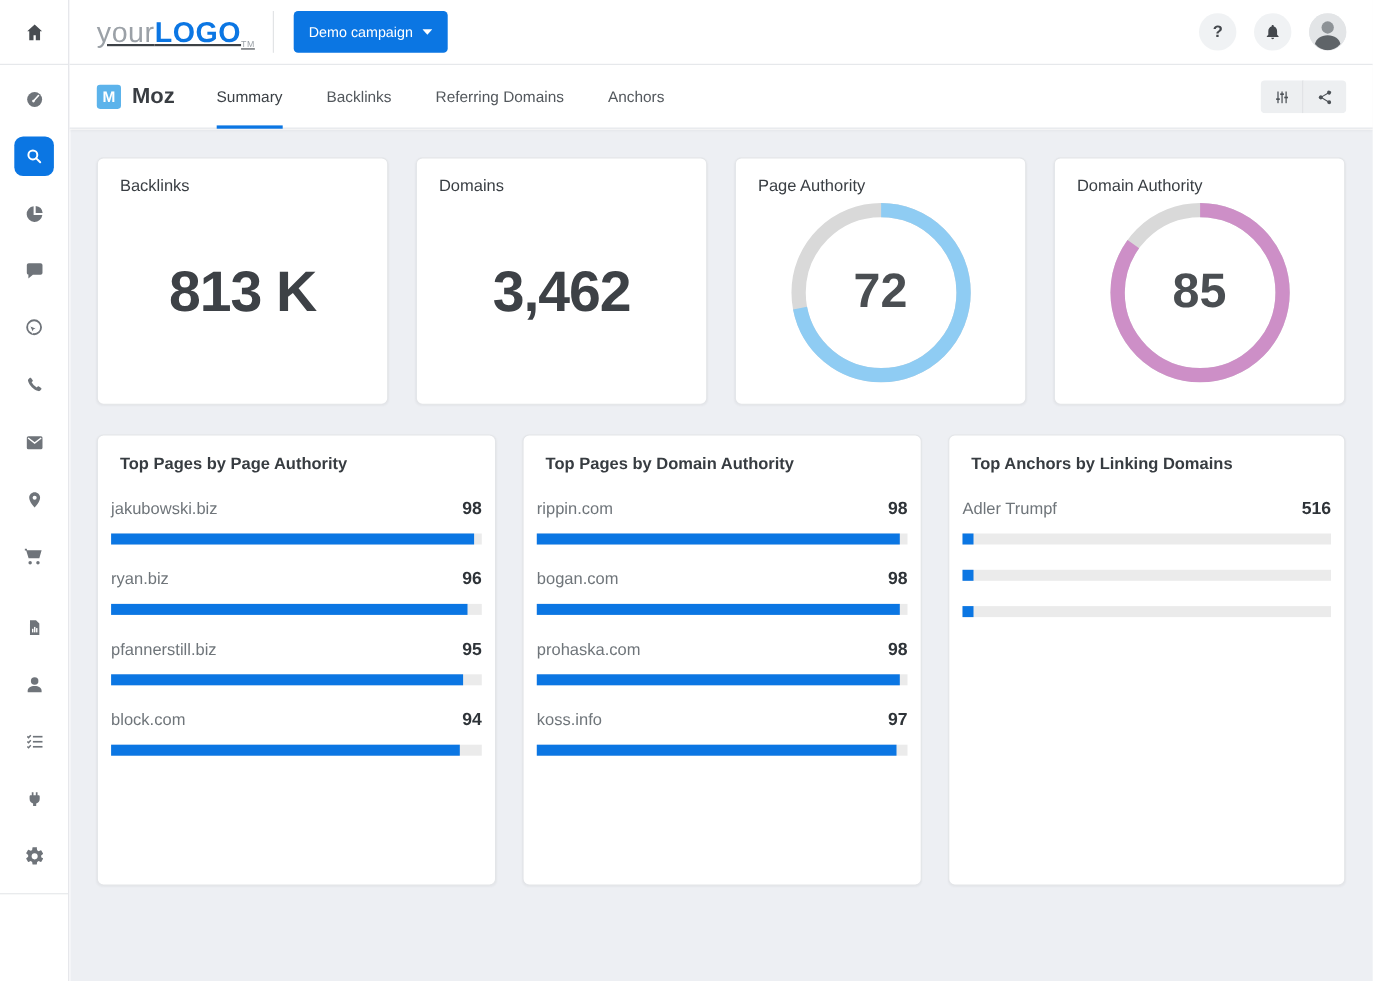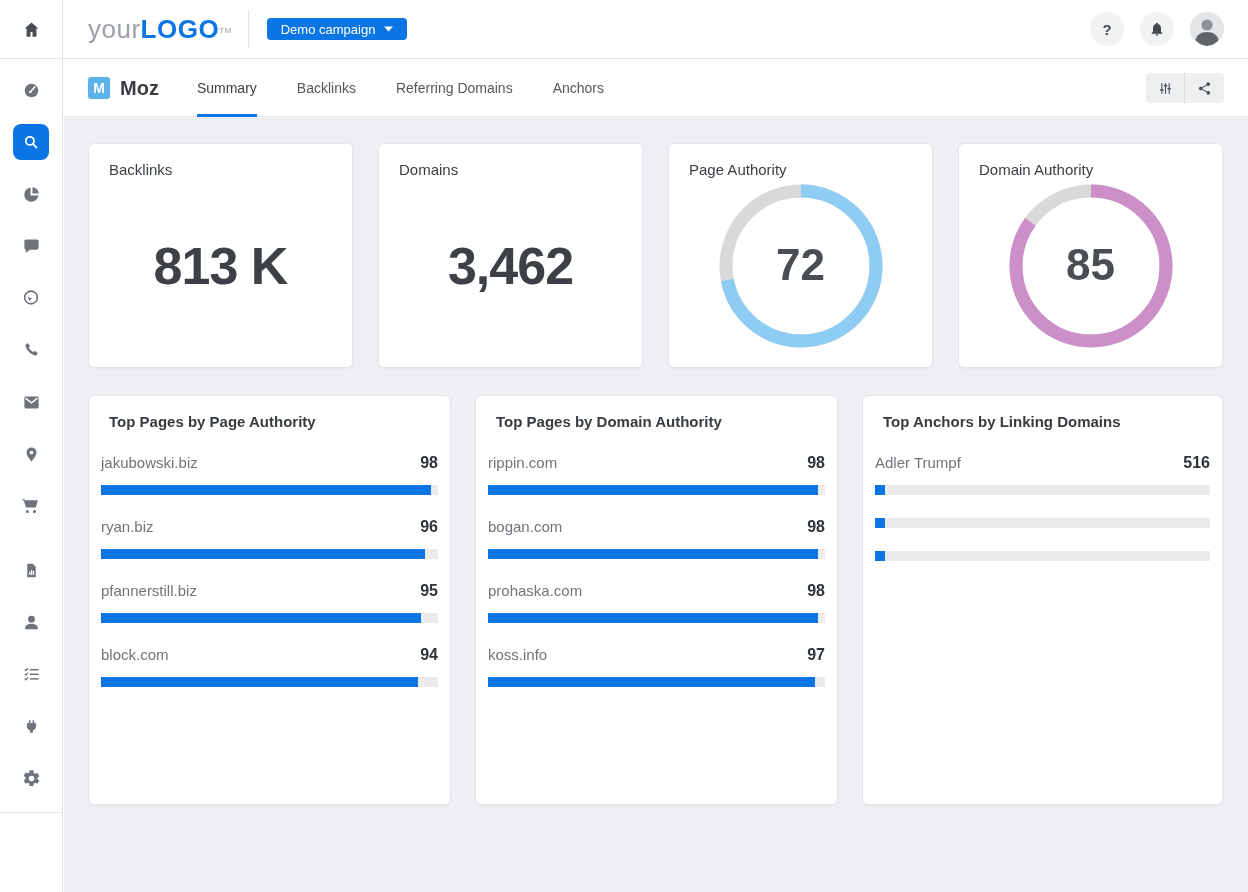--- a/index.html
+++ b/index.html
@@ -19,26 +19,26 @@
   .nav-item { width:62px; height:52px; display:flex; align-items:center; justify-content:center;
     color:#6f747a; cursor:pointer; }
   .nav-item.group-gap { margin-top:12px; }
   .nav-item .active-pill { width:36px; height:36px; border-radius:8px; background:var(--accent);
     display:flex; align-items:center; justify-content:center; color:#fff; }
   .side-divider { margin-top:8px; border-top:1px solid #e4e6e9; }
 
   
   .topbar { position:absolute; left:63px; top:0; width:1185px; height:59px; background:#fff;
     border-bottom:1px solid #e4e6e9; display:flex; align-items:center; padding-left:25px; z-index:2; }
-  .logo { display:flex; align-items:center; }
+  .logo { display:flex; align-items:flex-end;text-decoration:underline; }
   .logo-prefix { font-size:26px; color:#9ba1a7; letter-spacing:.5px; line-height:32px; }
   .logo-name { font-size:26px; font-weight:800; color:var(--accent); letter-spacing:.5px; line-height:32px; }
   .logo-tm { font-size:8px; color:#9ba1a7; margin-top:2px; letter-spacing:.5px; }
   .logo-sep { width:1px; height:38px; background:#dfe1e4; margin:0 18px 0 16px; }
-  .campaign-btn { height:22px; background:var(--accent); color:#fff; border:none; border-radius:4px;
+  .campaign-btn { height:38px; background:var(--accent); color:#fff; border:none; border-radius:4px;
     font-family:inherit; font-size:13px; padding:0 14px; display:flex; align-items:center; gap:9px; cursor:pointer; }
   .top-actions { margin-left:auto; padding-right:24px; display:flex; align-items:center; gap:16px; }
   .circle-btn { width:34px; height:34px; border-radius:50%; background:#f0f2f4; border:none; cursor:pointer;
     display:flex; align-items:center; justify-content:center; color:#44484d; font-family:inherit;
     font-size:15px; font-weight:700; }
   .avatar { width:34px; height:34px; border-radius:50%; overflow:hidden; background:#e4e6e8;
     border:none; cursor:pointer; padding:0; display:block; }
 
   
   .mozbar { position:absolute; left:63px; top:60px; width:1185px; height:57px; background:#fff;

